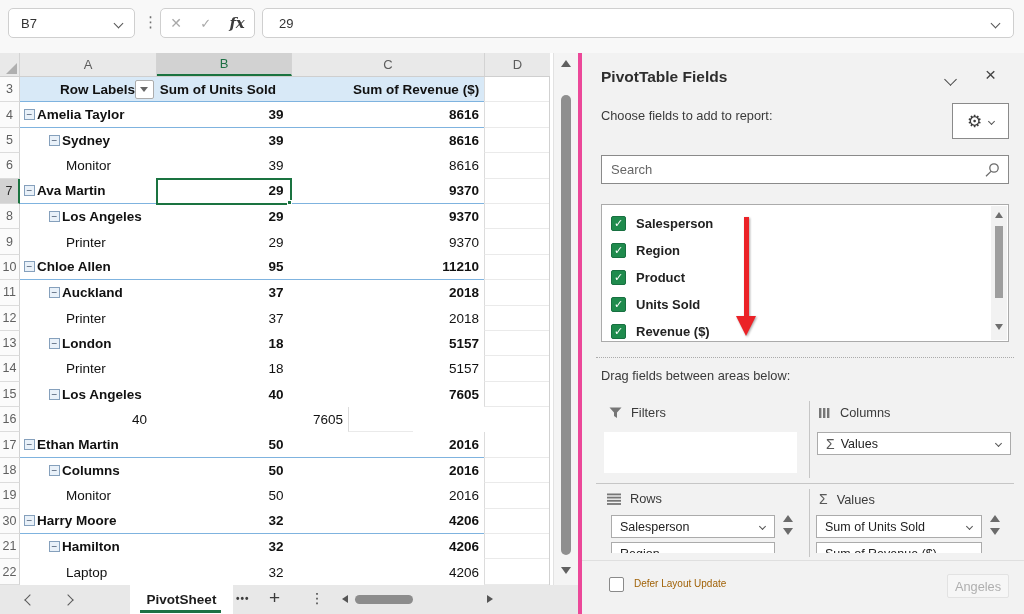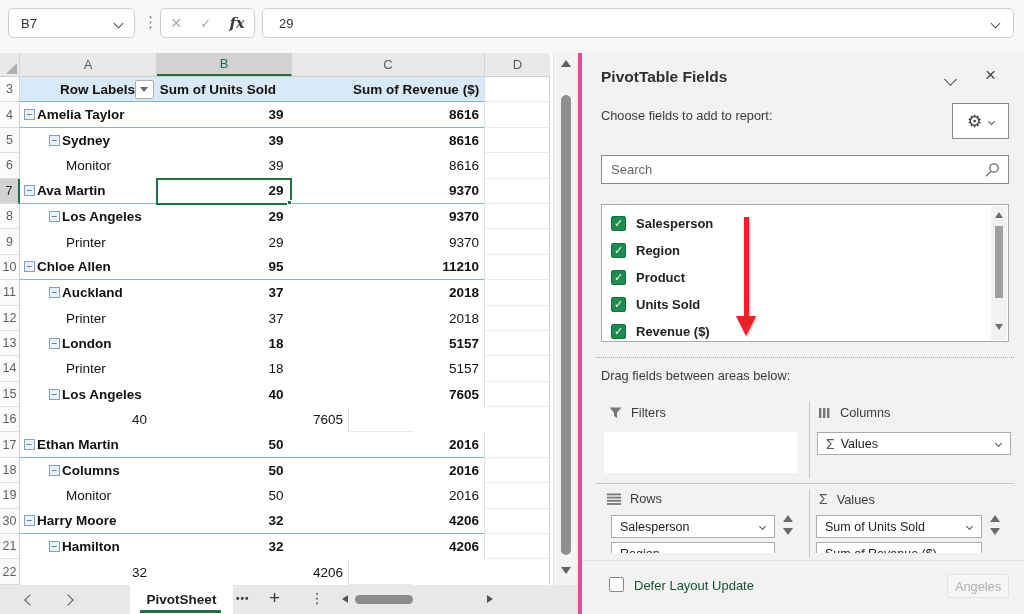--- a/index.html
+++ b/index.html
@@ -130,21 +130,21 @@
   #values-pill-2 { left:234px; top:489px; width:166px; }
   .pill-clip .pill { width:100%; }
   .spinner { position:absolute; width:18px; }
   #rows-spinner { left:197px; top:462px; }
   #values-spinner { left:404px; top:462px; }
   .spinner .up { width:0; height:0; border-left:5.5px solid transparent; border-right:5.5px solid transparent; border-bottom:7px solid #6b6b6b; margin:0 auto 6px auto; }
   .spinner .dn { width:0; height:0; border-left:5.5px solid transparent; border-right:5.5px solid transparent; border-top:7px solid #6b6b6b; margin:0 auto; }
 
   #defer-div { position:absolute; left:0; top:507px; width:446px; height:1px; background:#DFDFDF; }
   #defer-cbx { position:absolute; left:27px; top:524px; width:15px; height:15px; background:#fff; border:1px solid #8a8a8a; border-radius:2px; }
-  #defer-label { position:absolute; left:52px; top:525px; font-size:13px; color:#14532d; }
+  #defer-label { position:absolute; left:52px; top:525px; font-size:10px; color:#a16207; }
   #update-btn { position:absolute; left:365px; top:521px; width:62px; height:24px; background:#F6F6F6; border:1px solid #E2E2E2; border-radius:2px; font-size:12.8px; color:#AFAFAF; display:flex; align-items:center; justify-content:center; }
 </style>
 </head>
 <body>
 
 <div id="screen">
 
   <div id="topbar">
     <div class="tb-box" id="name-box">
       <span class="val">B7</span>
@@ -354,20 +354,23 @@
           <div class="ca lvl2">
             <span class="colbox">−</span>
             <span class="bld">Hamilton</span>
           </div>
           <div class="cb bld">32</div>
           <div class="cc bld">4206</div>
           <div class="cd"></div>
         </div>
         <div class="grow">
           <div class="cg">22</div>
+          <div class="ca lvl3">
+            <span>Laptop</span>
+          </div>
           <div class="cb">32</div>
           <div class="cc">4206</div>
           <div class="cd"></div>
         </div>
       </div>
 
     <div id="vscroll">
       <div class="arr-up"></div>
       <div class="thumb"></div>
       <div class="arr-dn"></div>

